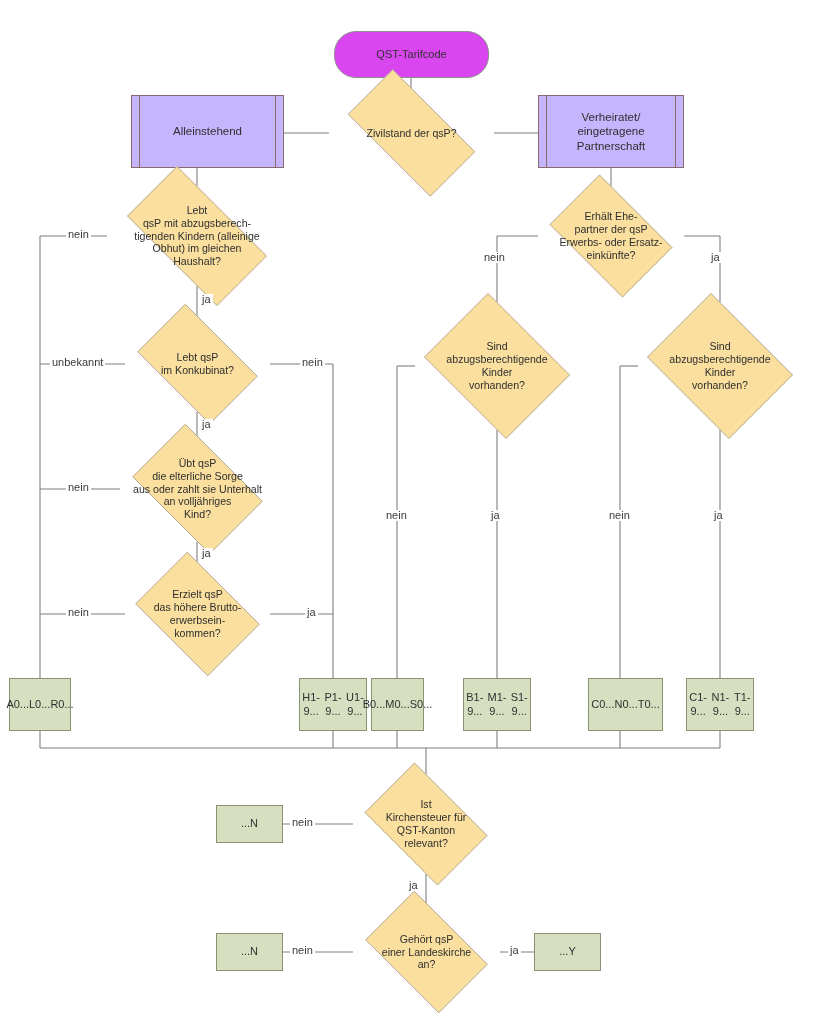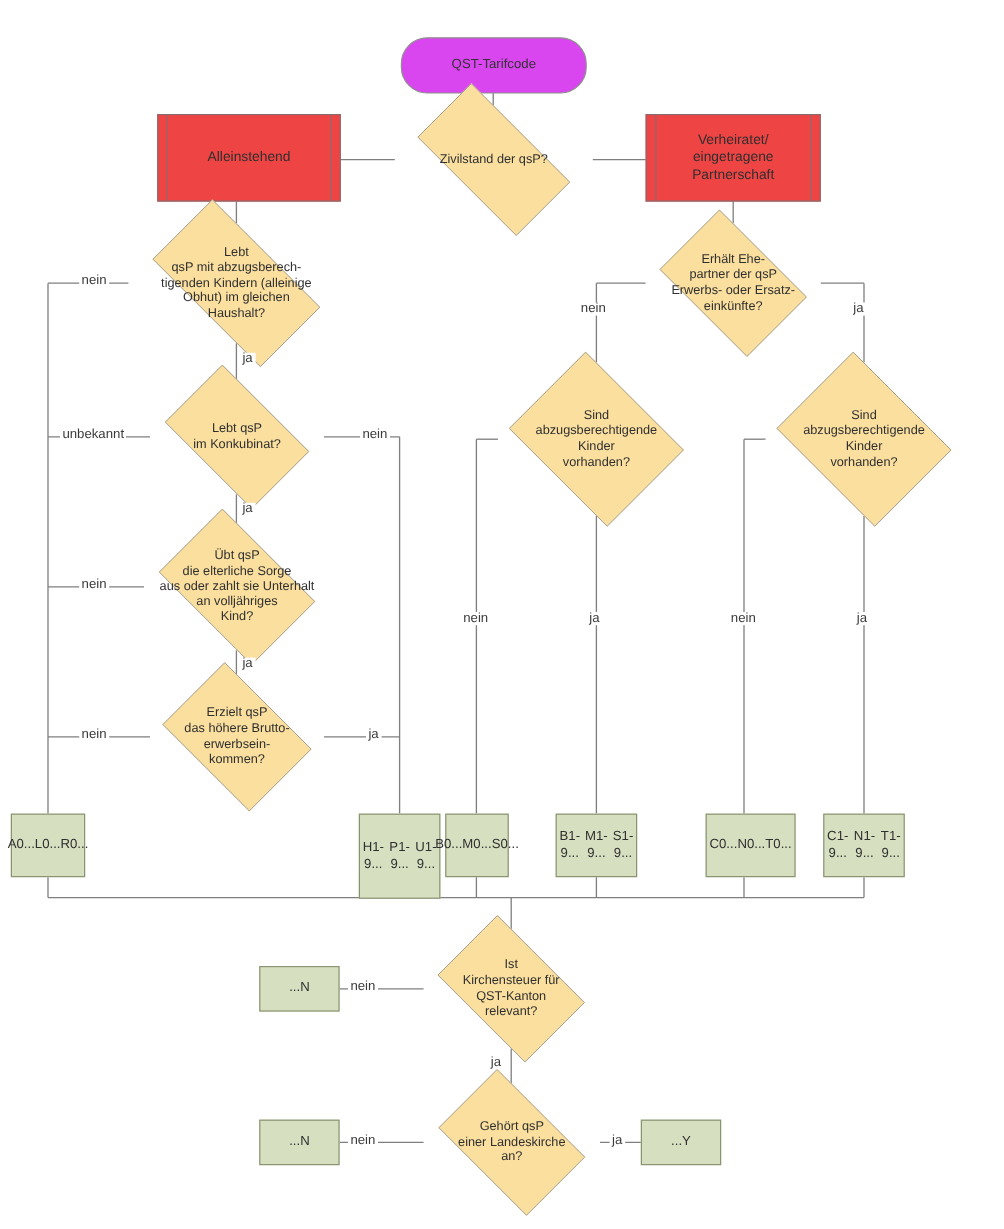--- a/index.html
+++ b/index.html
@@ -48,21 +48,21 @@
     background: #d946ef;
     border: 1.2px solid #8f8f8f;
     border-radius: 22px;
     font-size: 11px;
     color: #333;
     margin-top: 20px;
   }
 
   
   .predef {
-    background: #ef4444;
+    background: #c4b5fd;
     border: 1.2px solid #8a6a6c;
     font-size: 11.5px;
     color: #2f2f2f;
   }
   .predef::before, .predef::after {
     content: "";
     position: absolute;
     top: 0;
     bottom: 0;
     width: 0;
@@ -274,21 +274,21 @@
 einer Landeskirche
 an?</span>
   </div>
 
   <div class="node result" style="left:9px; top:678px; width:62px; height:53px;">
     <span class="line">A0...</span>
     <span class="line">L0...</span>
     <span class="line">R0...</span>
   </div>
 
-  <div class="node result" style="left:299px; top:678px; width:68px; height:71px;">
+  <div class="node result" style="left:299px; top:678px; width:68px; height:53px;">
     <span class="line">H1-9...</span>
     <span class="line">P1-9...</span>
     <span class="line">U1-9...</span>
   </div>
 
   <div class="node result" style="left:371px; top:678px; width:53px; height:53px;">
     <span class="line">B0...</span>
     <span class="line">M0...</span>
     <span class="line">S0...</span>
   </div>

